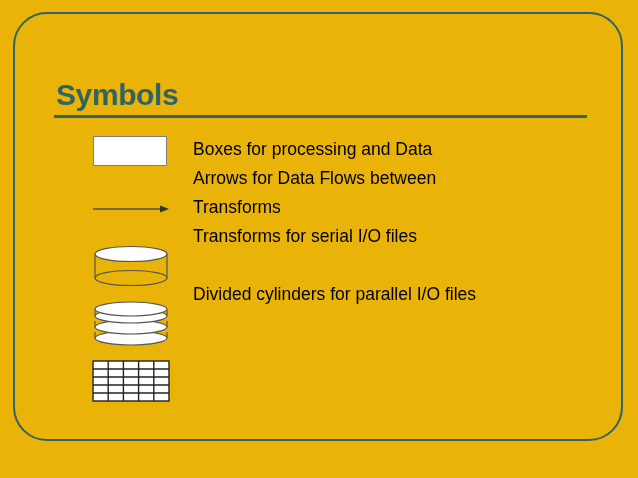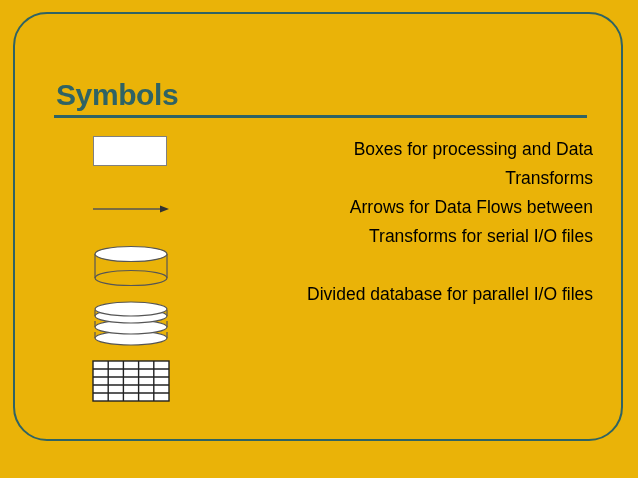--- a/index.html
+++ b/index.html
@@ -62,21 +62,20 @@
     left: 193px;
     top: 135px;
     width: 400px;
     font-size: 17.5px;
     color: #000000;
     line-height: 29px;
   }
   .body-line {
     white-space: nowrap;
     height: 29px;
-    text-align: right;
   }
   .body-line.spacer {
     height: 29px;
   }
 
   
   #symbols {
     position: absolute;
     left: 0;
     top: 0;
@@ -136,25 +135,25 @@
 
 <div id="slide">
 
   <div id="slide-frame"></div>
 
   <div id="title">Symbols</div>
   <div id="title-rule"></div>
 
   <div id="body-text">
     <div class="body-line">Boxes for processing and Data</div>
+    <div class="body-line">Arrows for Data Flows between</div>
     <div class="body-line">Transforms</div>
-    <div class="body-line">Arrows for Data Flows between</div>
     <div class="body-line">Transforms for serial I/O files</div>
     <div class="body-line spacer"></div>
-    <div class="body-line">Divided database for parallel I/O files</div>
+    <div class="body-line">Divided cylinders for parallel I/O files</div>
     <div class="body-line spacer"></div>
   </div>
 
   <div id="symbols">
 
     <div class="symbol" id="sym-box"></div>
 
     <svg class="symbol" id="sym-arrow" viewBox="0 0 78 18">
       <line x1="1" y1="9" x2="70" y2="9" stroke="#555555" stroke-width="1.4"></line>
       <polygon points="68,5.5 77,9 68,12.5" fill="#333333"></polygon>

